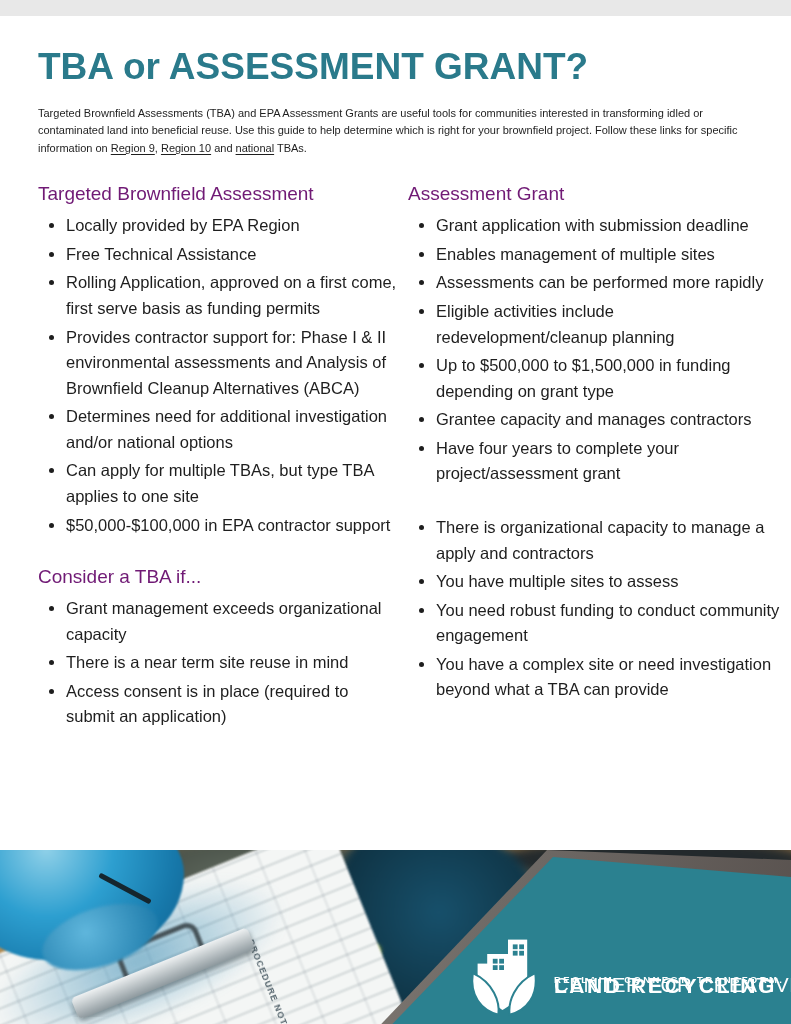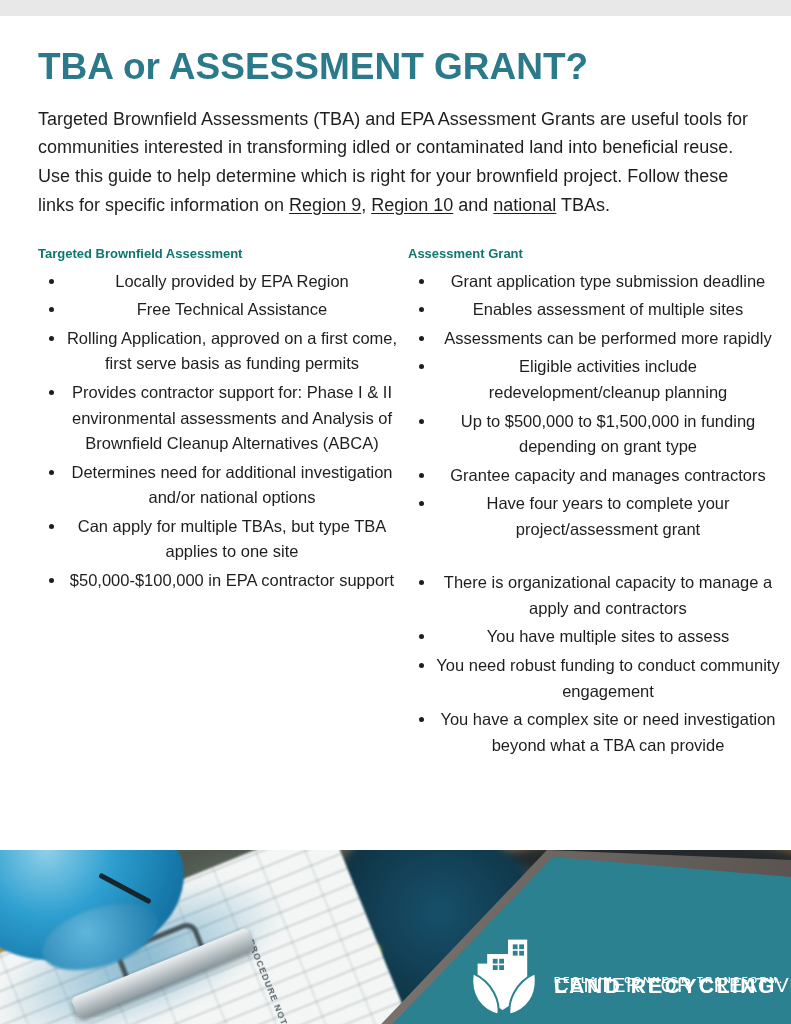--- a/index.html
+++ b/index.html
@@ -13,30 +13,30 @@
     position:relative;width:791px;height:1024px;margin:16px auto;
     background:#ffffff;overflow:hidden;
     font-family:"Liberation Sans",sans-serif;color:var(--ink);
   }
   .content{padding:30px 38px 0 38px;}
   h1.doc-title{
     margin:0 0 16px 0;font-size:37px;line-height:1.15;font-weight:700;
     color:var(--title-teal);letter-spacing:0px;
   }
   p.intro{
-    margin:0;max-width:730px;font-size:18px;line-height:1.6;color:var(--ink);
+    margin:0;max-width:730px;font-size:11px;line-height:1.6;color:var(--ink);
   }
   p.intro a{color:inherit;text-decoration:underline;text-underline-offset:2px;cursor:pointer;}
   .columns{display:flex;margin-top:26px;}
   .col-left{width:360px;flex:0 0 360px;}
   .col-right{margin-left:10px;width:372px;flex:0 0 372px;}
   .section{margin-top:0;}
   .section + .section{margin-top:28px;}
-  .section h2{margin:0;font-size:13px;font-weight:700;color:#0f766e;}
-  .section ul{margin:8px 0 0 0;padding-left:28px;text-align:center;}
+  .section h2{margin:0;font-size:19px;font-weight:400;color:#701a75;}
+  .section ul{margin:8px 0 0 0;padding-left:28px;}
   .section li{font-size:16.5px;line-height:1.55;margin-bottom:3px;}
 
   
   .banner{position:absolute;left:0;right:0;bottom:0;height:190px;overflow:hidden;background:#b3894f;}
   .banner *{position:absolute;}
   .straw{
     inset:-12px;
     background:
       radial-gradient(180px 90px at 72% 30%, rgba(226,189,122,.9), rgba(226,189,122,0) 70%),
       radial-gradient(220px 110px at 88% 75%, rgba(150,108,56,.9), rgba(150,108,56,0) 70%),
@@ -106,29 +106,35 @@
             <li>Locally provided by EPA Region</li>
             <li>Free Technical Assistance</li>
             <li>Rolling Application, approved on a first come, first serve basis as funding permits</li>
             <li>Provides contractor support for: Phase I &amp; II environmental assessments and Analysis of Brownfield Cleanup Alternatives (ABCA)</li>
             <li>Determines need for additional investigation and/or national options</li>
             <li>Can apply for multiple TBAs, but type TBA applies to one site</li>
             <li>$50,000-$100,000 in EPA contractor support</li>
           </ul>
         </div>
         <div class="section">
+          <h2>Consider a TBA if...</h2>
+          <ul>
+            <li>Grant management exceeds organizational capacity</li>
+            <li>There is a near term site reuse in mind</li>
+            <li>Access consent is in place (required to submit an application)</li>
+          </ul>
         </div>
       </div>
 
       <div class="col-right">
         <div class="section">
           <h2>Assessment Grant</h2>
           <ul>
-            <li>Grant application type submission deadline</li>
-            <li>Enables assessment of multiple sites</li>
+            <li>Grant application with submission deadline</li>
+            <li>Enables management of multiple sites</li>
             <li>Assessments can be performed more rapidly</li>
             <li>Eligible activities include redevelopment/cleanup planning</li>
             <li>Up to $500,000 to $1,500,000 in funding depending on grant type</li>
             <li>Grantee capacity and manages contractors</li>
             <li>Have four years to complete your project/assessment grant</li>
           </ul>
         </div>
         <div class="section">
           <ul>
             <li>There is organizational capacity to manage a apply and contractors</li>

